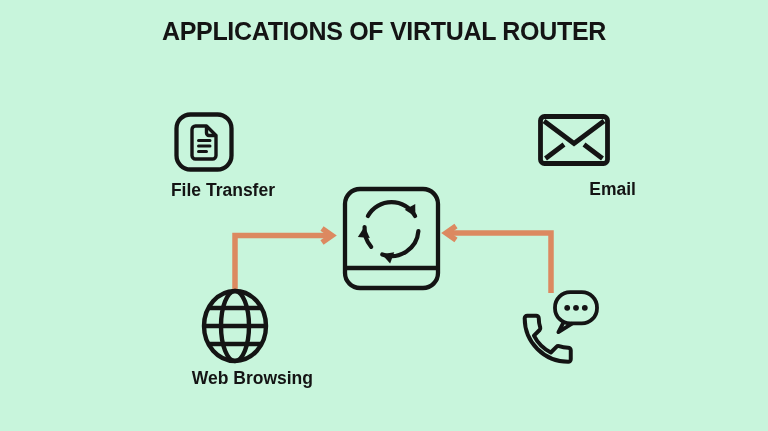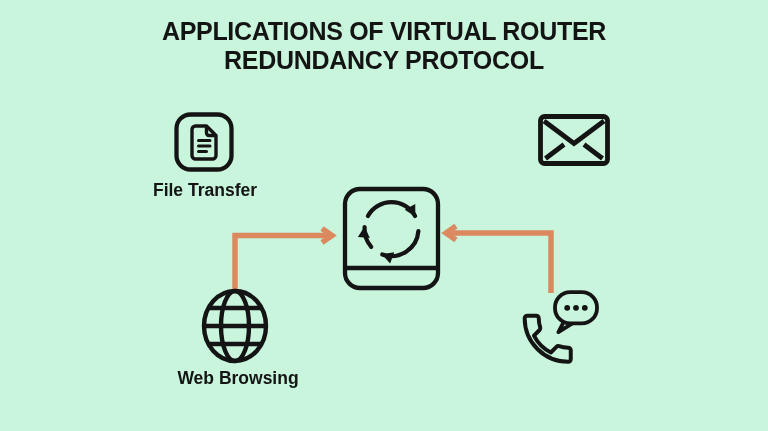--- a/index.html
+++ b/index.html
@@ -21,41 +21,40 @@
     text-align:center;
     font-weight:700;
     font-size:25px;
     line-height:29px;
     letter-spacing:-0.3px;
     color:var(--ink);
   }
   .icon{position:absolute;color:var(--ink);}
   .label{
     position:absolute;
-    text-align:center;
+    text-align:right;
     font-weight:700;
     font-size:17.5px;
     line-height:21px;
     color:var(--ink);
   }
   .label.center-label{font-size:20px;font-weight:700;letter-spacing:0.2px;}
   .arrow-layer{position:absolute;inset:0;pointer-events:none;}
   .arrow-line{stroke:var(--arrow);stroke-width:5.5;fill:none;}
   .arrowhead-orange{stroke:var(--arrow);stroke-width:5.5;fill:none;stroke-linecap:butt;stroke-linejoin:miter;}
   .arrowhead-ink{fill:var(--ink);stroke:none;}
   svg{display:block;}
 </style>
 </head>
 <body>
 
 <div class="canvas">
 
   <div class="title">
     <div>APPLICATIONS OF VIRTUAL ROUTER</div>
-    <div>REDUNDANCY PROTOCOL</div>
   </div>
 
   <svg class="arrow-layer" width="768" height="431" viewBox="0 0 768 431">
     <defs>
       <marker id="chev" markerUnits="userSpaceOnUse" markerWidth="26" markerHeight="22" refX="0" refY="0" orient="auto" overflow="visible">
         <path class="arrowhead-orange" d="M-10 -7 L0 0 L-10 7"></path>
       </marker>
       <marker id="tri" markerUnits="userSpaceOnUse" markerWidth="24" markerHeight="16" refX="1" refY="0" orient="auto" overflow="visible">
         <path class="arrowhead-ink" d="M1.5 0 L-9.5 -6 L-9.5 6 Z"></path>
       </marker>
@@ -70,20 +69,21 @@
     <path d="M34.5 16 V23 a2.5 2.5 0 0 0 2.5 2.5 H44" fill="none" stroke="currentColor" stroke-width="3.4" stroke-linejoin="round"></path>
     <path d="M26.5 30.5 H38 M26.5 36 H38 M26.5 41.5 H34.5" stroke="currentColor" stroke-width="3" stroke-linecap="round"></path>
   </svg>
   <div class="label" style="left:135px;top:180px;width:140px">File Transfer</div>
 
   <svg class="icon" style="left:536px;top:112px" width="76" height="56" viewBox="0 0 76 56">
     <rect x="4.5" y="4.5" width="67" height="47" rx="4" fill="none" stroke="currentColor" stroke-width="4.8"></rect>
     <path d="M8 9 L38 31.5 L68 9" fill="none" stroke="currentColor" stroke-width="4.8" stroke-linejoin="miter"></path>
     <path d="M9.5 46.5 L28 32.5 M66.5 46.5 L48 32.5" fill="none" stroke="currentColor" stroke-width="4.8"></path>
   </svg>
+  <div class="label" style="left:516px;top:179px;width:120px">Email</div>
 
   <svg class="icon" style="left:341px;top:185px" width="101" height="107" viewBox="0 0 101 107">
     <rect x="4" y="4" width="93" height="99" rx="15" fill="none" stroke="currentColor" stroke-width="4.3"></rect>
     <path d="M4 83 H97" stroke="currentColor" stroke-width="4.3"></path>
     <g transform="translate(50.5,44)" fill="none" stroke="currentColor" stroke-width="4.2" stroke-linecap="round">
       <path d="M-23.6 -13 A27 27 0 0 1 23.6 -13" marker-end="url(#tri)"></path>
       <path d="M26.9 2 A27 27 0 0 1 -9.2 25.4" marker-end="url(#tri)"></path>
       <path d="M-20.3 17.8 A27 27 0 0 1 -26.9 -2" marker-end="url(#tri)"></path>
     </g>
   </svg>

